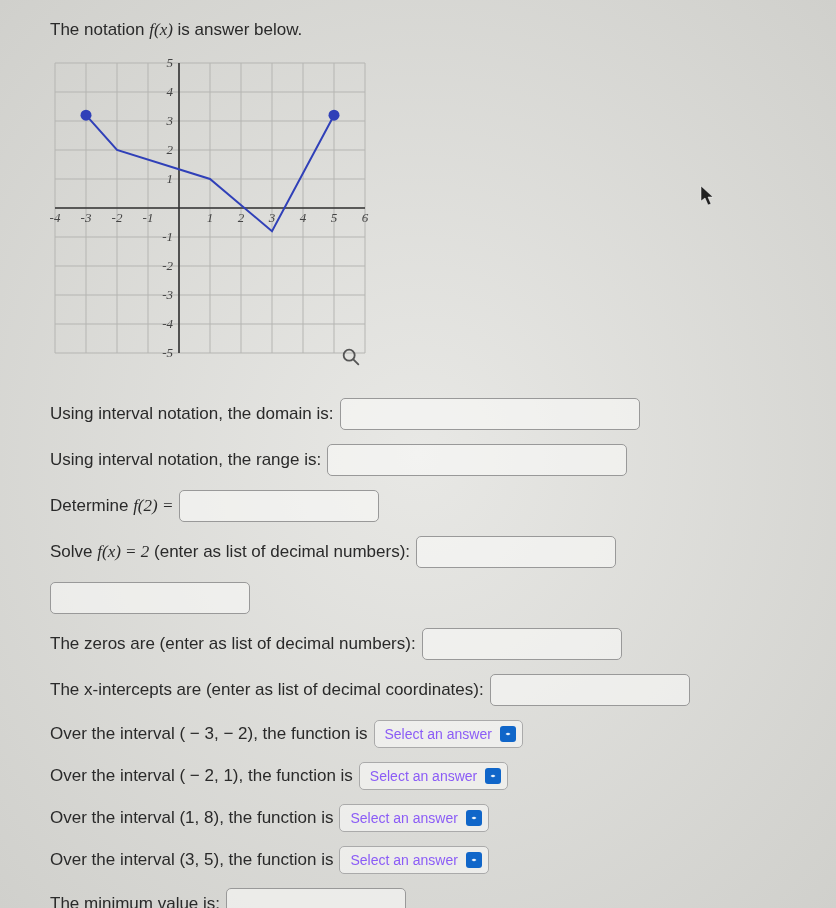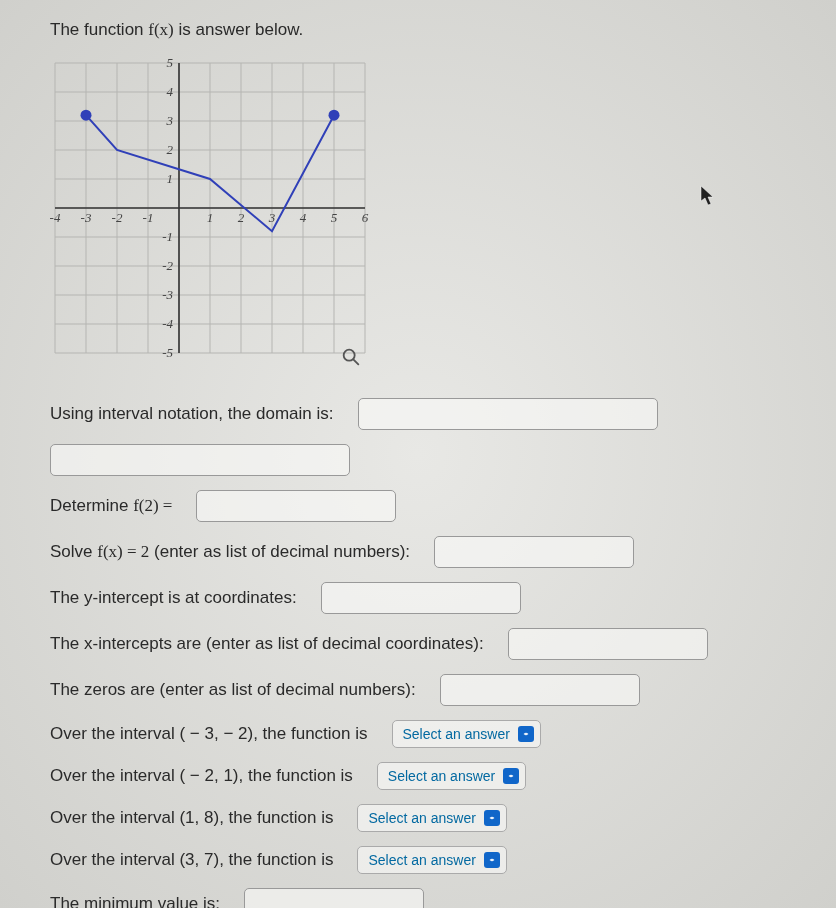--- a/index.html
+++ b/index.html
@@ -15,42 +15,42 @@
     overflow: hidden;
   }
   .content {
     padding: 20px 40px 20px 50px;
   }
   .intro {
     font-size: 17px;
     color: #2a2a2a;
     margin-bottom: 18px;
   }
-  .ital { font-family: "Times New Roman", serif; }
+  .ital { font-style: italic; font-family: "Times New Roman", serif; }
   .chart-wrap {
     position: relative;
     width: 320px;
     height: 310px;
     margin-bottom: 30px;
   }
   .magnify {
     position: absolute;
     right: 8px;
     bottom: 0;
     width: 22px;
     height: 22px;
   }
   .qline {
     font-size: 17px;
     color: #2a2a2a;
     margin-bottom: 14px;
     display: flex;
     align-items: center;
     flex-wrap: wrap;
-    gap: 24px;
+    gap: 6px;
   }
   .qline .label { white-space: nowrap; }
   input[type="text"].answer-input {
     height: 32px;
     border: 1px solid #999;
     border-radius: 5px;
     background: rgba(250,250,248,0.6);
     padding: 0 8px;
     font-size: 15px;
   }
@@ -59,21 +59,21 @@
   .w180 { width: 180px; }
   .select-box {
     display: inline-flex;
     align-items: center;
     height: 28px;
     border: 1px solid #aaa;
     border-radius: 5px;
     background: rgba(250,250,248,0.6);
     padding: 0 6px 0 10px;
     font-size: 14px;
-    color: #0369a1;
+    color: #8b5cf6;
     gap: 8px;
     cursor: pointer;
   }
   .select-arrow {
     width: 16px;
     height: 16px;
     background: #1066c9;
     border-radius: 3px;
     display: flex;
     align-items: center;
@@ -93,21 +93,21 @@
     font-style: italic;
     font-size: 13px;
     fill: #444;
   }
 </style>
 </head>
 <body>
 
 <div class="content">
   <div class="intro">
-    <span>The function </span><span class="ital">f(x)</span><span> is answer below.</span>
+    <span>The notation </span><span class="ital">f(x)</span><span> is answer below.</span>
   </div>
 
   <div class="chart-wrap">
     <svg class="chart-svg" id="chart-svg" width="320" height="300">
         <line x1="5" y1="295" x2="5" y2="5" stroke="#b5b5b2" stroke-width="1"></line>
         <line x1="36" y1="295" x2="36" y2="5" stroke="#b5b5b2" stroke-width="1"></line>
         <line x1="67" y1="295" x2="67" y2="5" stroke="#b5b5b2" stroke-width="1"></line>
         <line x1="98" y1="295" x2="98" y2="5" stroke="#b5b5b2" stroke-width="1"></line>
         <line x1="129" y1="295" x2="129" y2="5" stroke="#b5b5b2" stroke-width="1"></line>
         <line x1="160" y1="295" x2="160" y2="5" stroke="#b5b5b2" stroke-width="1"></line>
@@ -160,53 +160,53 @@
         </svg>
     </span>
   </div>
 
   <div class="qline">
     <span class="label">Using interval notation, the domain is:</span>
     <input type="text" class="answer-input w300" style="">
   </div>
 
   <div class="qline">
+    <span class="label">Using interval notation, the range is:</span>
     <input type="text" class="answer-input w300" style="">
   </div>
 
   <div class="qline">
     <span class="label">
       <span>Determine </span><span class="ital">f(2) =</span>
     </span>
     <input type="text" class="answer-input w200" style="">
   </div>
 
   <div class="qline">
     <span class="label">
       <span>Solve </span><span class="ital">f(x) = 2</span><span> (enter as list of decimal numbers):</span>
     </span>
     <input type="text" class="answer-input w200" style="">
   </div>
 
   <div class="qline">
-    <span class="label">The y-intercept is at coordinates:</span>
+    <input type="text" class="answer-input w200" style="">
+  </div>
+
+  <div class="qline">
+    <span class="label">The zeros are (enter as list of decimal numbers):</span>
     <input type="text" class="answer-input w200" style="">
   </div>
 
   <div class="qline">
     <span class="label">The x-intercepts are (enter as list of decimal coordinates):</span>
     <input type="text" class="answer-input w200" style="">
   </div>
 
   <div class="qline">
-    <span class="label">The zeros are (enter as list of decimal numbers):</span>
-    <input type="text" class="answer-input w200" style="">
-  </div>
-
-  <div class="qline">
     <span class="label">
       <span>Over the interval </span><span>( − 3, − 2)</span><span>, the function is</span>
     </span>
     <span class="select-box">
       <span>Select an answer</span>
       <span class="select-arrow">
           <svg width="8" height="8" viewBox="0 0 10 10">
             <path d="M5 3 L2 6 L8 6 Z M5 7 L8 4 L2 4 Z" fill="#fff"></path>
           </svg>
         </span>
@@ -236,21 +236,21 @@
       <span class="select-arrow">
           <svg width="8" height="8" viewBox="0 0 10 10">
             <path d="M5 3 L2 6 L8 6 Z M5 7 L8 4 L2 4 Z" fill="#fff"></path>
           </svg>
         </span>
     </span>
   </div>
 
   <div class="qline">
     <span class="label">
-      <span>Over the interval </span><span>(3, 7)</span><span>, the function is</span>
+      <span>Over the interval </span><span>(3, 5)</span><span>, the function is</span>
     </span>
     <span class="select-box">
       <span>Select an answer</span>
       <span class="select-arrow">
           <svg width="8" height="8" viewBox="0 0 10 10">
             <path d="M5 3 L2 6 L8 6 Z M5 7 L8 4 L2 4 Z" fill="#fff"></path>
           </svg>
         </span>
     </span>
   </div>

